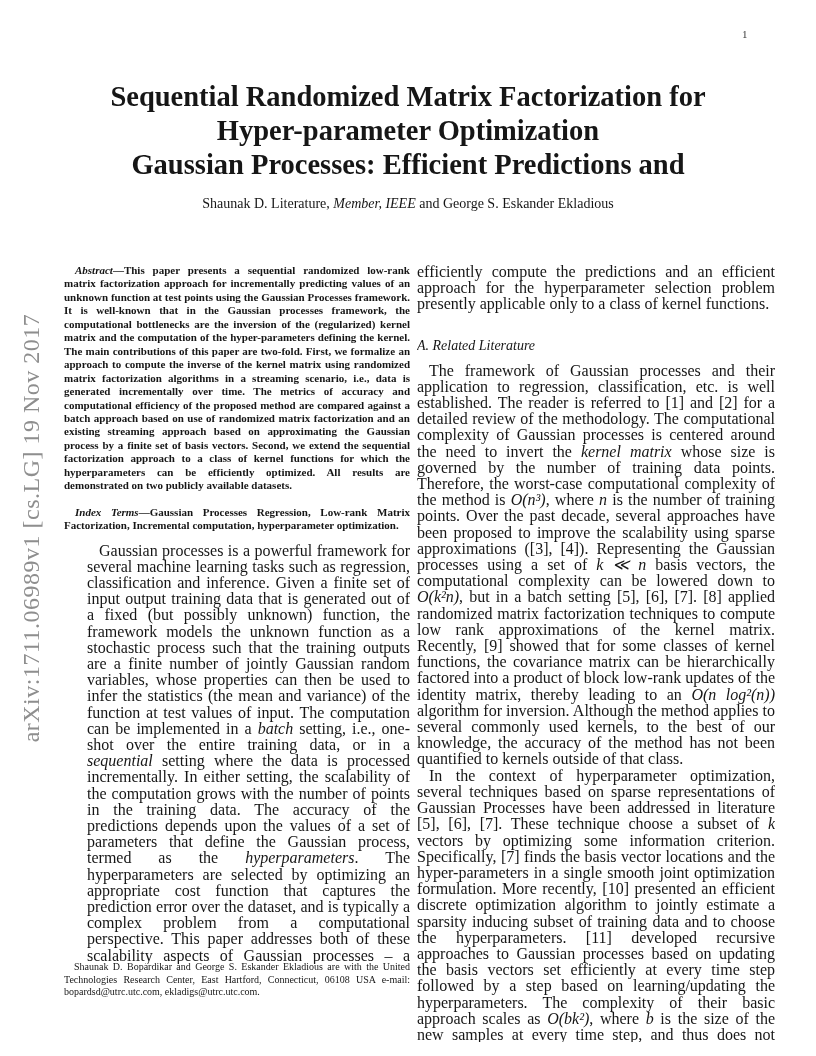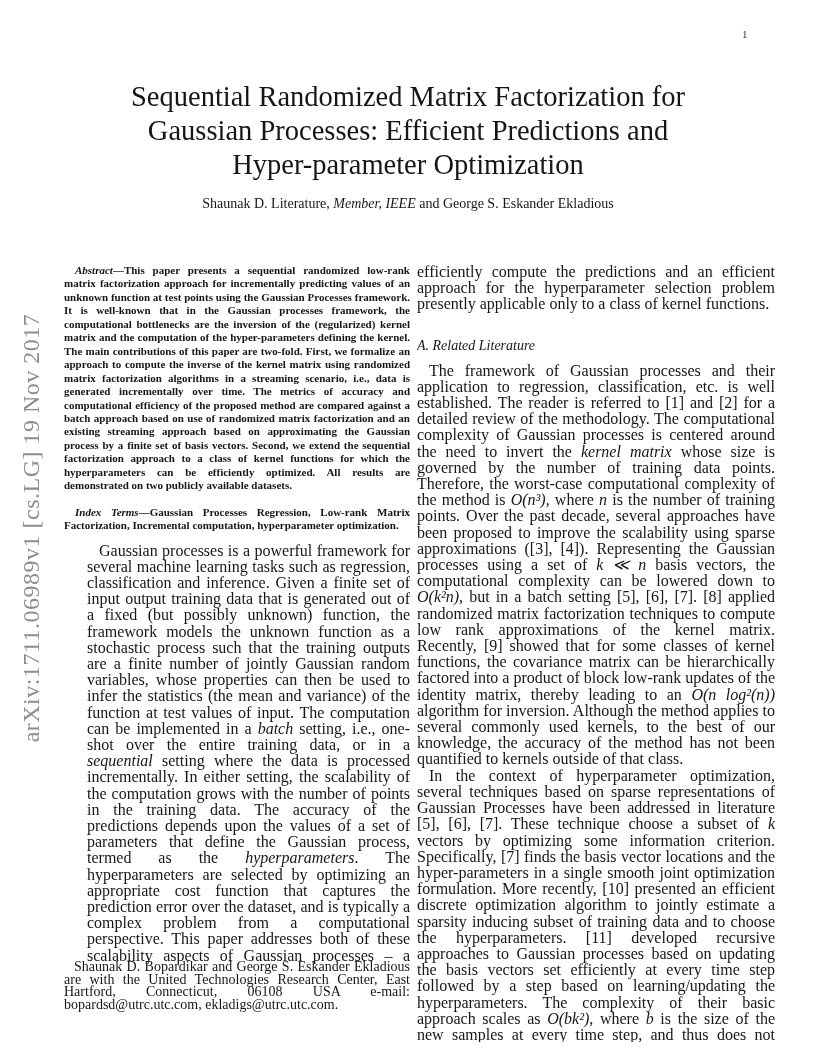--- a/index.html
+++ b/index.html
@@ -27,21 +27,21 @@
   .arxiv-anchor > span {
     position: absolute; display: inline-block; white-space: nowrap;
     transform: translate(-50%, -50%) rotate(-90deg);
     font-size: 24px; letter-spacing: 0.5px; color: #8e8e8e;
   }
 
   .title-block {
     position: absolute; top: 80px; left: 98px; width: 620px;
     text-align: center;
   }
-  .title-line { font-size: 28.5px; line-height: 34px; font-weight: normal; }
+  .title-line { font-size: 28.5px; line-height: 34px; font-weight: bold; }
   .authors { margin-top: 14px; font-size: 14px; }
 
   .col { position: absolute; text-align: justify; }
   .col-left  { top: 264px; left: 64px;  width: 346px; height: 700px; overflow: hidden; }
   .col-right { top: 264px; left: 417px; width: 358px; height: 778px; overflow: hidden; }
 
   .abstract-para, .index-para {
     font-size: 11px; line-height: 13.45px;
     text-indent: 11px; margin: 0;
   }
@@ -62,39 +62,39 @@
   .cont { text-align-last: justify; }
 
   .subsec-heading {
     margin-top: 25px; margin-bottom: 9px;
     font-size: 14px; font-style: italic; font-weight: normal;
     text-align: left; text-indent: 0;
   }
 
   .footnote {
     position: absolute; top: 961px; left: 64px; width: 346px;
-    font-size: 14px; line-height: 12.6px;
+    font-size: 10px; line-height: 12.6px;
     text-align: justify; text-indent: 10px;
   }
 </style>
 </head>
 <body>
 
 <div class="page">
 
   <div class="pageno">1</div>
 
   <div class="arxiv-anchor">
     <span>arXiv:1711.06989v1  [cs.LG]  19 Nov 2017</span>
   </div>
 
   <div class="title-block">
     <div class="title-line">Sequential Randomized Matrix Factorization for</div>
+    <div class="title-line">Hyper-parameter Optimization</div>
     <div class="title-line">Gaussian Processes: Efficient Predictions and</div>
-    <div class="title-line">Hyper-parameter Optimization</div>
     <div class="authors"><span>Shaunak D. Literature, </span><span class="it">Member, IEEE</span><span> and George S. Eskander Ekladious</span></div>
   </div>
 
   <div class="col col-left">
     <p class="abstract-para"><span class="bdit">Abstract</span><span class="bd">—This paper presents a sequential randomized low-rank matrix factorization approach for incrementally predicting values of an unknown function at test points using the Gaussian Processes framework. It is well-known that in the Gaussian processes framework, the computational bottlenecks are the inversion of the (regularized) kernel matrix and the computation of the hyper-parameters defining the kernel. The main contributions of this paper are two-fold. First, we formalize an approach to compute the inverse of the kernel matrix using randomized matrix factorization algorithms in a streaming scenario, i.e., data is generated incrementally over time. The metrics of accuracy and computational efficiency of the proposed method are compared against a batch approach based on use of randomized matrix factorization and an existing streaming approach based on approximating the Gaussian process by a finite set of basis vectors. Second, we extend the sequential factorization approach to a class of kernel functions for which the hyperparameters can be efficiently optimized. All results are demonstrated on two publicly available datasets.</span></p>
     <p class="index-para"><span class="bdit">Index Terms</span><span class="bd">—Gaussian Processes Regression, Low-rank Matrix Factorization, Incremental computation, hyperparameter optimization.</span></p>
     <p class="body-para first-body cont"><span>Gaussian processes is a powerful framework for several machine learning tasks such as regression, classification and inference. Given a finite set of input output training data that is generated out of a fixed (but possibly unknown) function, the framework models the unknown function as a stochastic process such that the training outputs are a finite number of jointly Gaussian random variables, whose properties can then be used to infer the statistics (the mean and variance) of the function at test values of input. The computation can be implemented in a </span><span class="it">batch</span><span> setting, i.e., one-shot over the entire training data, or in a </span><span class="it">sequential</span><span> setting where the data is processed incrementally. In either setting, the scalability of the computation grows with the number of points in the training data. The accuracy of the predictions depends upon the values of a set of parameters that define the Gaussian process, termed as the </span><span class="it">hyperparameters</span><span>. The hyperparameters are selected by optimizing an appropriate cost function that captures the prediction error over the dataset, and is typically a complex problem from a computational perspective. This paper addresses both of these scalability aspects of Gaussian processes – a randomized matrix factorization approach to</span></p>
   </div>
 
   <div class="col col-right">

